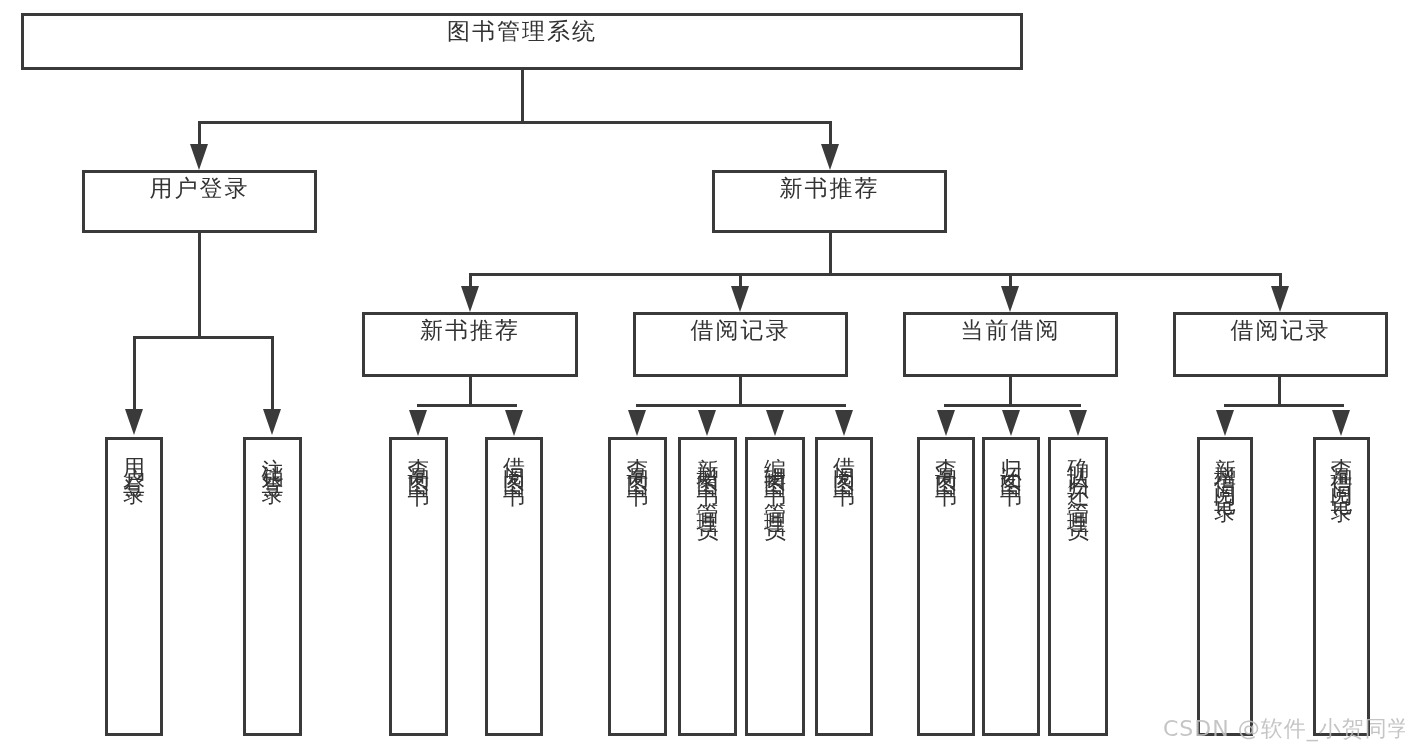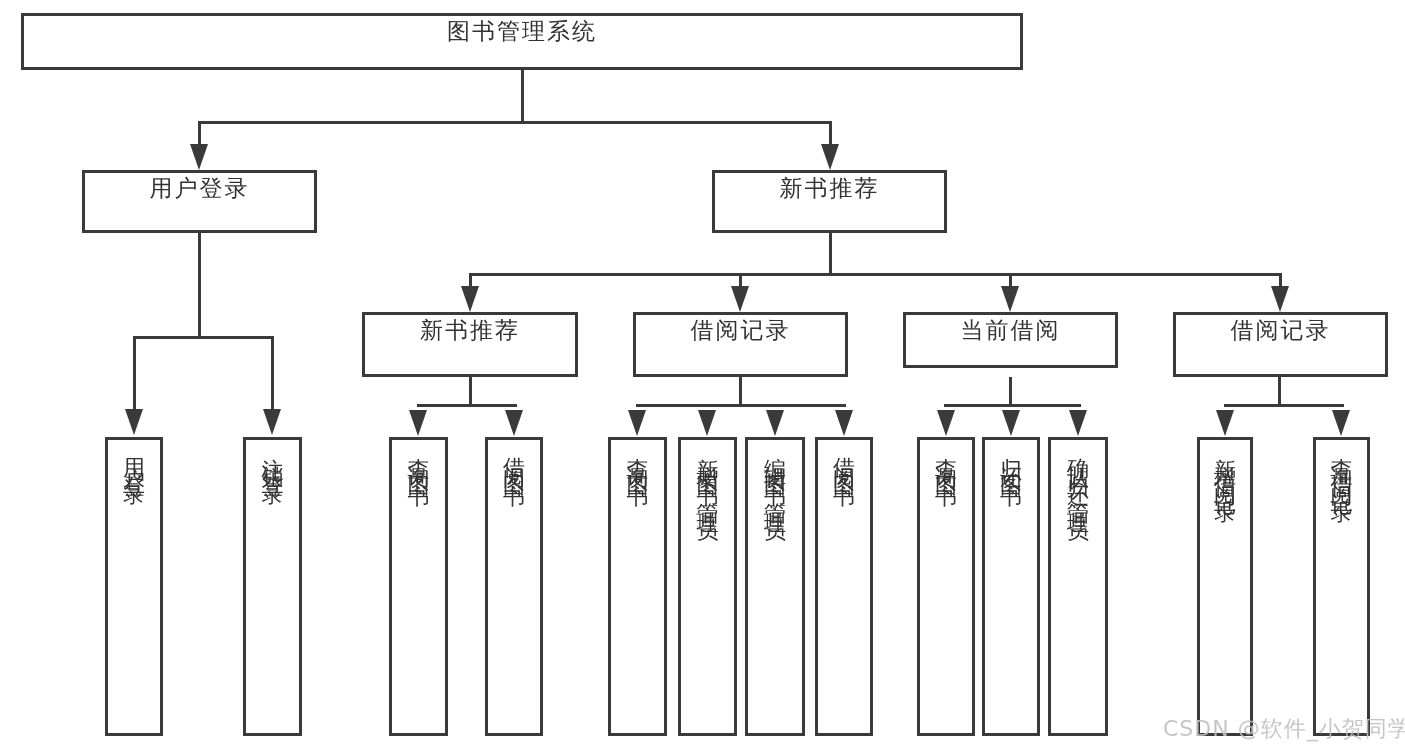--- a/index.html
+++ b/index.html
@@ -48,21 +48,21 @@
     border-right:9px solid transparent;
     border-top:26px solid var(--line);
     z-index:1;
   }
   
   .n-root          {left:21px;  top:13px;  width:1002px;height:57px;}
   .n-user-login    {left:82px;  top:170px; width:235px; height:63px;}
   .n-book-mgmt     {left:712px; top:170px; width:235px; height:63px;}
   .n-new-book      {left:362px; top:312px; width:216px; height:65px;}
   .n-book-borrow   {left:633px; top:312px; width:215px; height:65px;}
-  .n-current-borrow{left:903px; top:312px; width:215px; height:56px;}
+  .n-current-borrow{left:903px; top:312px; width:215px; height:65px;}
   .n-borrow-record {left:1173px;top:312px; width:215px; height:65px;}
   .leaf{top:437px;height:299px;}
   .n-leaf-user-login {left:105px; width:58px;}
   .n-leaf-logout     {left:243px; width:59px;}
   .n-leaf-nb-query   {left:389px; width:59px;}
   .n-leaf-nb-borrow  {left:485px; width:58px;}
   .n-leaf-bb-query   {left:608px; width:59px;}
   .n-leaf-bb-add     {left:678px; width:59px;}
   .n-leaf-bb-edit    {left:745px; width:60px;}
   .n-leaf-bb-borrow  {left:815px; width:58px;}

